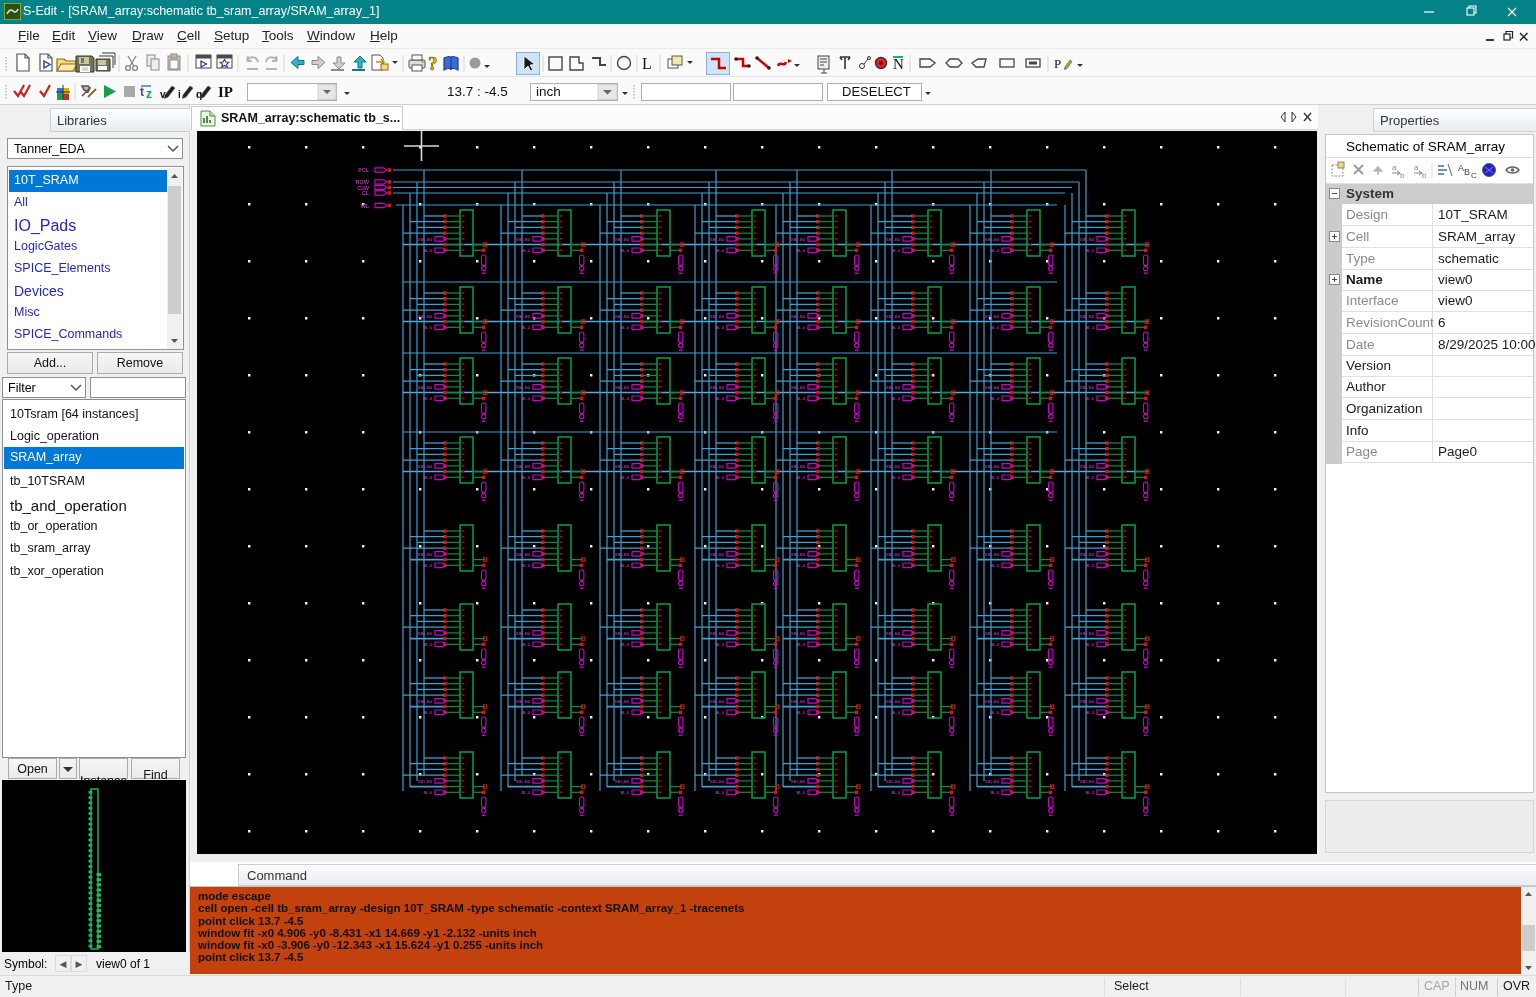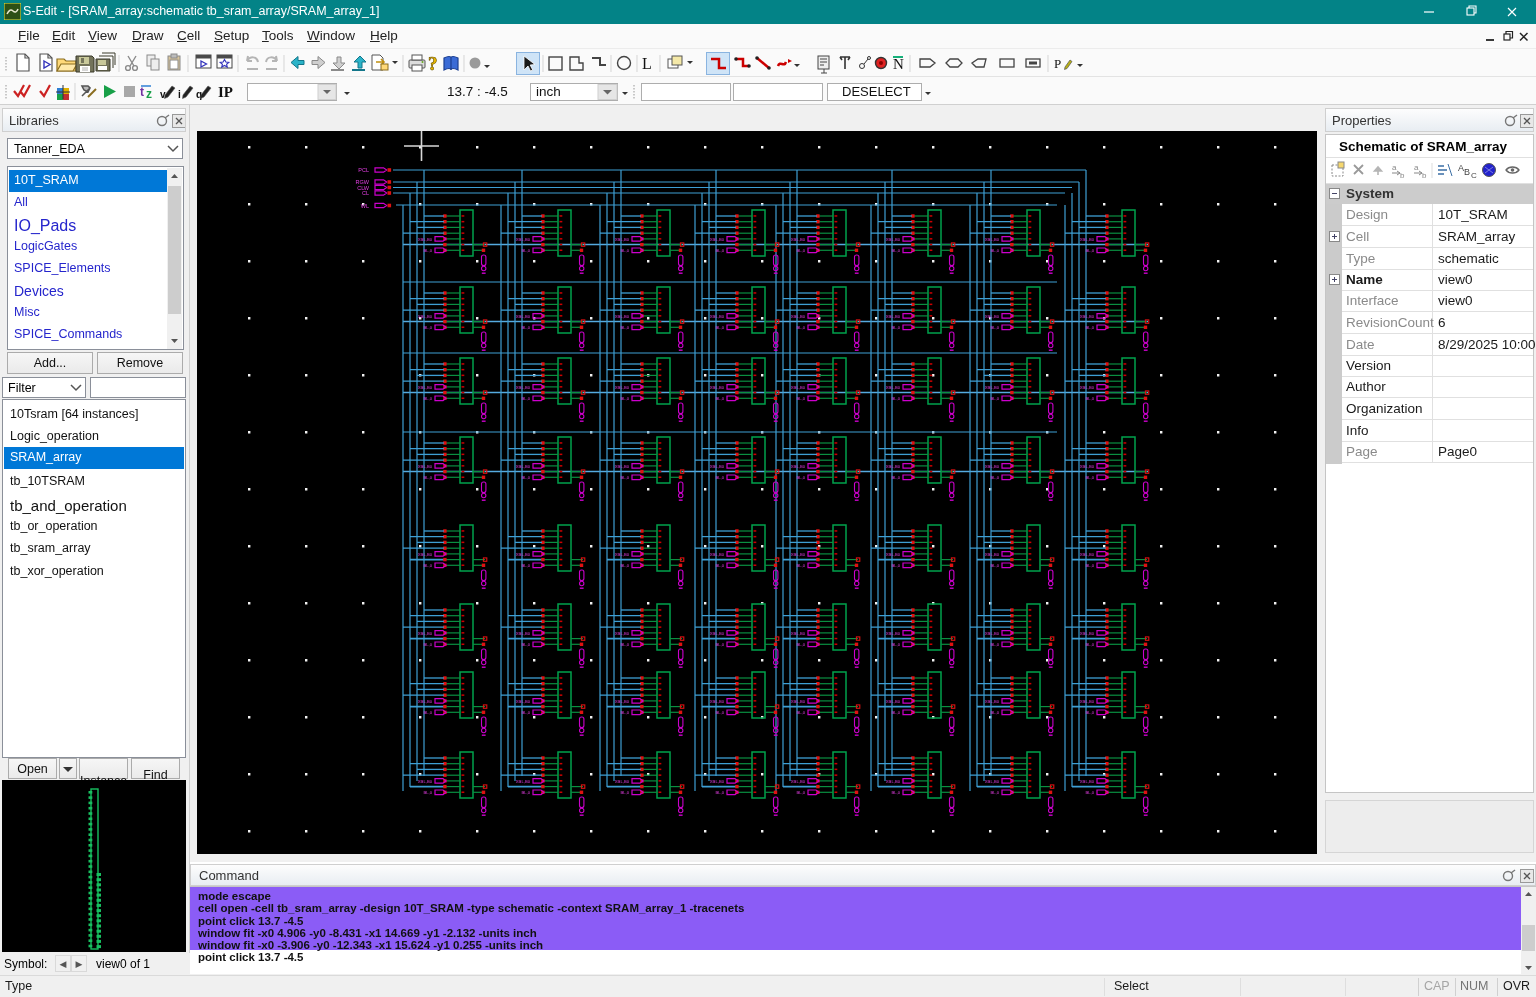--- a/index.html
+++ b/index.html
@@ -1,21 +1,21 @@
 <!DOCTYPE html>
 <html><head><meta charset="utf-8"><style>
 * { margin:0; padding:0; box-sizing:border-box; }
 body { width:1536px; height:997px; overflow:hidden; position:relative;
   font-family:"Liberation Sans", sans-serif; background:#f0f0f0; }
 .abs { position:absolute; }
 .titlebar { left:0; top:0; width:1536px; height:24px; background:#038387; color:#fff; }
 .menubar { left:0; top:24px; width:1536px; height:25px; background:#fafafa; }
 .menubar span { position:absolute; top:4px; font-size:13.5px; color:#222; }
 .tb { background:#fafafa; border-bottom:1px solid #e3e3e3; }
-.panel-title { background:linear-gradient(#fdfdfd,#e8edf2); border:1px solid #cfcfcf; }
+.panel-title { background:linear-gradient(#fdfdfd,#e8edf2); border:1px solid #cfcfcf;margin-left:48px; }
 .btn { background:linear-gradient(#f6f6f6,#eaeaea); border:1px solid #ababab; text-align:center; font-size:12.5px; color:#111; }
 .listbox { background:#fff; border:1px solid #8a8f99; }
 .sbbtn { background:#f0f0f0; border:1px solid #d9d9d9; color:#555; text-align:center; }
 </style></head><body>
 <div class="abs titlebar">
     <svg class="abs" style="left:4px;top:3px" width="17" height="17">
       <rect width="17" height="17" fill="#2d5016" stroke="#e8e840"></rect>
       <path d="M3 11c2-4 4-5 6-3s4 1 5-2" stroke="#e8e8d0" stroke-width="1.5" fill="none"></path>
     </svg>
     <div class="abs" style="left:23px;top:4px;font-size:12.5px">S-Edit - [SRAM_array:schematic tb_sram_array/SRAM_array_1]</div>
@@ -302,20 +302,35 @@
         <rect x="94.5" y="165.1" width="4.5" height="3" fill="#17c060"></rect>
       </svg></div>
     <div class="abs" style="left:0;top:848px;width:190px;height:22px;background:#f0f0f0">
       <span style="position:absolute;left:4px;top:4px;font-size:12px">Symbol:</span>
       <div class="abs sbbtn" style="left:55px;top:2px;width:16px;height:17px;font-size:9px;padding-top:3px">◀</div>
       <div class="abs sbbtn" style="left:71px;top:2px;width:16px;height:17px;font-size:9px;padding-top:3px">▶</div>
       <span style="position:absolute;left:96px;top:4px;font-size:12px">view0 of 1</span>
     </div>
   </div>
 <div class="abs" style="left:190px;top:105px;width:1128px;height:757px;background:#f0f0f0">
+    <div class="abs" style="left:0;top:0;width:1128px;height:25px;background:#fcfcfc;border-bottom:1px solid #d0d0d0">
+      <div class="abs" style="left:1px;top:1px;width:212px;height:24px;background:#fff;border:1px solid #c8c8c8;border-bottom:none">
+        <svg class="abs" style="left:8px;top:3px" width="16" height="17">
+          <path d="M1 1h9l5 5v10H1z" fill="#e9f5dc" stroke="#4a8a3a"></path>
+          <path d="M10 1v5h5" fill="#cde8b0" stroke="#4a8a3a"></path>
+          <path d="M4 13V8m3 5V6m3 7v-3" stroke="#2d6b2d" stroke-width="1.6"></path>
+        </svg>
+        <span style="position:absolute;left:29px;top:4px;font-size:12.5px;font-weight:bold;color:#111">SRAM_array:schematic tb_s...</span>
+      </div>
+      <svg class="abs" style="left:1090px;top:5px" width="36" height="14">
+        <path d="M5 2l-4 5 4 5z" fill="none" stroke="#333"></path>
+        <path d="M12 2l4 5-4 5z" fill="none" stroke="#333"></path>
+        <path d="M24 3l7 8m0-8l-7 8" stroke="#333" stroke-width="1.4"></path>
+      </svg>
+    </div>
     <div class="abs" style="left:7px;top:26px;width:1120px;height:723px;background:#000">
       <svg width="1120" height="723" style="position:absolute;left:0;top:0">
         <rect width="1120" height="723" fill="#000"></rect>
         <path d="M51 15h2.4v2.4h-2.4z M108 15h2.4v2.4h-2.4z M165 15h2.4v2.4h-2.4z M222 15h2.4v2.4h-2.4z M279 15h2.4v2.4h-2.4z M336 15h2.4v2.4h-2.4z M393 15h2.4v2.4h-2.4z M450 15h2.4v2.4h-2.4z M507 15h2.4v2.4h-2.4z M564 15h2.4v2.4h-2.4z M621 15h2.4v2.4h-2.4z M678 15h2.4v2.4h-2.4z M735 15h2.4v2.4h-2.4z M792 15h2.4v2.4h-2.4z M849 15h2.4v2.4h-2.4z M906 15h2.4v2.4h-2.4z M963 15h2.4v2.4h-2.4z M1020 15h2.4v2.4h-2.4z M1077 15h2.4v2.4h-2.4z M51 72h2.4v2.4h-2.4z M108 72h2.4v2.4h-2.4z M165 72h2.4v2.4h-2.4z M222 72h2.4v2.4h-2.4z M279 72h2.4v2.4h-2.4z M336 72h2.4v2.4h-2.4z M393 72h2.4v2.4h-2.4z M450 72h2.4v2.4h-2.4z M507 72h2.4v2.4h-2.4z M564 72h2.4v2.4h-2.4z M621 72h2.4v2.4h-2.4z M678 72h2.4v2.4h-2.4z M735 72h2.4v2.4h-2.4z M792 72h2.4v2.4h-2.4z M849 72h2.4v2.4h-2.4z M906 72h2.4v2.4h-2.4z M963 72h2.4v2.4h-2.4z M1020 72h2.4v2.4h-2.4z M1077 72h2.4v2.4h-2.4z M51 129h2.4v2.4h-2.4z M108 129h2.4v2.4h-2.4z M165 129h2.4v2.4h-2.4z M222 129h2.4v2.4h-2.4z M279 129h2.4v2.4h-2.4z M336 129h2.4v2.4h-2.4z M393 129h2.4v2.4h-2.4z M450 129h2.4v2.4h-2.4z M507 129h2.4v2.4h-2.4z M564 129h2.4v2.4h-2.4z M621 129h2.4v2.4h-2.4z M678 129h2.4v2.4h-2.4z M735 129h2.4v2.4h-2.4z M792 129h2.4v2.4h-2.4z M849 129h2.4v2.4h-2.4z M906 129h2.4v2.4h-2.4z M963 129h2.4v2.4h-2.4z M1020 129h2.4v2.4h-2.4z M1077 129h2.4v2.4h-2.4z M51 186h2.4v2.4h-2.4z M108 186h2.4v2.4h-2.4z M165 186h2.4v2.4h-2.4z M222 186h2.4v2.4h-2.4z M279 186h2.4v2.4h-2.4z M336 186h2.4v2.4h-2.4z M393 186h2.4v2.4h-2.4z M450 186h2.4v2.4h-2.4z M507 186h2.4v2.4h-2.4z M564 186h2.4v2.4h-2.4z M621 186h2.4v2.4h-2.4z M678 186h2.4v2.4h-2.4z M735 186h2.4v2.4h-2.4z M792 186h2.4v2.4h-2.4z M849 186h2.4v2.4h-2.4z M906 186h2.4v2.4h-2.4z M963 186h2.4v2.4h-2.4z M1020 186h2.4v2.4h-2.4z M1077 186h2.4v2.4h-2.4z M51 243h2.4v2.4h-2.4z M108 243h2.4v2.4h-2.4z M165 243h2.4v2.4h-2.4z M222 243h2.4v2.4h-2.4z M279 243h2.4v2.4h-2.4z M336 243h2.4v2.4h-2.4z M393 243h2.4v2.4h-2.4z M450 243h2.4v2.4h-2.4z M507 243h2.4v2.4h-2.4z M564 243h2.4v2.4h-2.4z M621 243h2.4v2.4h-2.4z M678 243h2.4v2.4h-2.4z M735 243h2.4v2.4h-2.4z M792 243h2.4v2.4h-2.4z M849 243h2.4v2.4h-2.4z M906 243h2.4v2.4h-2.4z M963 243h2.4v2.4h-2.4z M1020 243h2.4v2.4h-2.4z M1077 243h2.4v2.4h-2.4z M51 300h2.4v2.4h-2.4z M108 300h2.4v2.4h-2.4z M165 300h2.4v2.4h-2.4z M222 300h2.4v2.4h-2.4z M279 300h2.4v2.4h-2.4z M336 300h2.4v2.4h-2.4z M393 300h2.4v2.4h-2.4z M450 300h2.4v2.4h-2.4z M507 300h2.4v2.4h-2.4z M564 300h2.4v2.4h-2.4z M621 300h2.4v2.4h-2.4z M678 300h2.4v2.4h-2.4z M735 300h2.4v2.4h-2.4z M792 300h2.4v2.4h-2.4z M849 300h2.4v2.4h-2.4z M906 300h2.4v2.4h-2.4z M963 300h2.4v2.4h-2.4z M1020 300h2.4v2.4h-2.4z M1077 300h2.4v2.4h-2.4z M51 357h2.4v2.4h-2.4z M108 357h2.4v2.4h-2.4z M165 357h2.4v2.4h-2.4z M222 357h2.4v2.4h-2.4z M279 357h2.4v2.4h-2.4z M336 357h2.4v2.4h-2.4z M393 357h2.4v2.4h-2.4z M450 357h2.4v2.4h-2.4z M507 357h2.4v2.4h-2.4z M564 357h2.4v2.4h-2.4z M621 357h2.4v2.4h-2.4z M678 357h2.4v2.4h-2.4z M735 357h2.4v2.4h-2.4z M792 357h2.4v2.4h-2.4z M849 357h2.4v2.4h-2.4z M906 357h2.4v2.4h-2.4z M963 357h2.4v2.4h-2.4z M1020 357h2.4v2.4h-2.4z M1077 357h2.4v2.4h-2.4z M51 414h2.4v2.4h-2.4z M108 414h2.4v2.4h-2.4z M165 414h2.4v2.4h-2.4z M222 414h2.4v2.4h-2.4z M279 414h2.4v2.4h-2.4z M336 414h2.4v2.4h-2.4z M393 414h2.4v2.4h-2.4z M450 414h2.4v2.4h-2.4z M507 414h2.4v2.4h-2.4z M564 414h2.4v2.4h-2.4z M621 414h2.4v2.4h-2.4z M678 414h2.4v2.4h-2.4z M735 414h2.4v2.4h-2.4z M792 414h2.4v2.4h-2.4z M849 414h2.4v2.4h-2.4z M906 414h2.4v2.4h-2.4z M963 414h2.4v2.4h-2.4z M1020 414h2.4v2.4h-2.4z M1077 414h2.4v2.4h-2.4z M51 471h2.4v2.4h-2.4z M108 471h2.4v2.4h-2.4z M165 471h2.4v2.4h-2.4z M222 471h2.4v2.4h-2.4z M279 471h2.4v2.4h-2.4z M336 471h2.4v2.4h-2.4z M393 471h2.4v2.4h-2.4z M450 471h2.4v2.4h-2.4z M507 471h2.4v2.4h-2.4z M564 471h2.4v2.4h-2.4z M621 471h2.4v2.4h-2.4z M678 471h2.4v2.4h-2.4z M735 471h2.4v2.4h-2.4z M792 471h2.4v2.4h-2.4z M849 471h2.4v2.4h-2.4z M906 471h2.4v2.4h-2.4z M963 471h2.4v2.4h-2.4z M1020 471h2.4v2.4h-2.4z M1077 471h2.4v2.4h-2.4z M51 528h2.4v2.4h-2.4z M108 528h2.4v2.4h-2.4z M165 528h2.4v2.4h-2.4z M222 528h2.4v2.4h-2.4z M279 528h2.4v2.4h-2.4z M336 528h2.4v2.4h-2.4z M393 528h2.4v2.4h-2.4z M450 528h2.4v2.4h-2.4z M507 528h2.4v2.4h-2.4z M564 528h2.4v2.4h-2.4z M621 528h2.4v2.4h-2.4z M678 528h2.4v2.4h-2.4z M735 528h2.4v2.4h-2.4z M792 528h2.4v2.4h-2.4z M849 528h2.4v2.4h-2.4z M906 528h2.4v2.4h-2.4z M963 528h2.4v2.4h-2.4z M1020 528h2.4v2.4h-2.4z M1077 528h2.4v2.4h-2.4z M51 585h2.4v2.4h-2.4z M108 585h2.4v2.4h-2.4z M165 585h2.4v2.4h-2.4z M222 585h2.4v2.4h-2.4z M279 585h2.4v2.4h-2.4z M336 585h2.4v2.4h-2.4z M393 585h2.4v2.4h-2.4z M450 585h2.4v2.4h-2.4z M507 585h2.4v2.4h-2.4z M564 585h2.4v2.4h-2.4z M621 585h2.4v2.4h-2.4z M678 585h2.4v2.4h-2.4z M735 585h2.4v2.4h-2.4z M792 585h2.4v2.4h-2.4z M849 585h2.4v2.4h-2.4z M906 585h2.4v2.4h-2.4z M963 585h2.4v2.4h-2.4z M1020 585h2.4v2.4h-2.4z M1077 585h2.4v2.4h-2.4z M51 642h2.4v2.4h-2.4z M108 642h2.4v2.4h-2.4z M165 642h2.4v2.4h-2.4z M222 642h2.4v2.4h-2.4z M279 642h2.4v2.4h-2.4z M336 642h2.4v2.4h-2.4z M393 642h2.4v2.4h-2.4z M450 642h2.4v2.4h-2.4z M507 642h2.4v2.4h-2.4z M564 642h2.4v2.4h-2.4z M621 642h2.4v2.4h-2.4z M678 642h2.4v2.4h-2.4z M735 642h2.4v2.4h-2.4z M792 642h2.4v2.4h-2.4z M849 642h2.4v2.4h-2.4z M906 642h2.4v2.4h-2.4z M963 642h2.4v2.4h-2.4z M1020 642h2.4v2.4h-2.4z M1077 642h2.4v2.4h-2.4z M51 699h2.4v2.4h-2.4z M108 699h2.4v2.4h-2.4z M165 699h2.4v2.4h-2.4z M222 699h2.4v2.4h-2.4z M279 699h2.4v2.4h-2.4z M336 699h2.4v2.4h-2.4z M393 699h2.4v2.4h-2.4z M450 699h2.4v2.4h-2.4z M507 699h2.4v2.4h-2.4z M564 699h2.4v2.4h-2.4z M621 699h2.4v2.4h-2.4z M678 699h2.4v2.4h-2.4z M735 699h2.4v2.4h-2.4z M792 699h2.4v2.4h-2.4z M849 699h2.4v2.4h-2.4z M906 699h2.4v2.4h-2.4z M963 699h2.4v2.4h-2.4z M1020 699h2.4v2.4h-2.4z M1077 699h2.4v2.4h-2.4z" fill="#f2f2f2"></path>
         <defs>
           <g id="cell">
             <rect x="0" y="0" width="13" height="46" fill="none" stroke="#00A24C" stroke-width="1.5"></rect>
             <line x1="-14" y1="6.0" x2="0" y2="6.0" stroke="#0a8f41" stroke-width="1.2"></line>
             <rect x="-16.8" y="4.3" width="3.4" height="3.4" fill="#DE1212"></rect>
             <rect x="1.5" y="5.2" width="2.8" height="1.5" fill="#c00"></rect>
@@ -517,21 +532,21 @@
     <div class="abs panel-title" style="left:0;top:3px;width:209px;height:24px">
       <span style="position:absolute;left:6px;top:4px;font-size:13px;color:#333">Properties</span>
       <svg class="abs" style="left:177px;top:4px" width="30" height="16">
         <circle cx="7" cy="8" r="4.5" fill="none" stroke="#777" stroke-width="1.4"></circle>
         <path d="M10 5l4-3" stroke="#777" stroke-width="1.4"></path>
         <rect x="17.5" y="1.5" width="13" height="13" fill="#e8e8e8" stroke="#999"></rect>
         <path d="M21 5l6 6m0-6l-6 6" stroke="#555" stroke-width="1.3"></path>
       </svg>
     </div>
     <div class="abs" style="left:0;top:29px;width:209px;height:659px;background:#fff;border:1px solid #c5c5c5">
-      <div style="padding:4px 0 3px 13px;font-size:13.5px;font-weight:bold;border-bottom:1px solid #e0e0e0">Schematic of SRAM_array</div>
+      <div style="padding:4px 0 3px 20px;font-size:13.5px;font-weight:normal;border-bottom:1px solid #e0e0e0">Schematic of SRAM_array</div>
       <svg width="207" height="26" style="display:block;border-bottom:1px solid #e0e0e0">
         <rect x="6" y="7" width="11" height="11" fill="none" stroke="#888" stroke-dasharray="2 1.5"></rect>
         <rect x="12" y="4" width="6" height="6" fill="#f5d76e" stroke="#888"></rect>
         <path d="M28 7l9 9m0-9l-9 9" stroke="#9a9a9a" stroke-width="1.8"></path>
         <path d="M52 17v-7m-3.5 3l3.5-4 3.5 4z" fill="#b5b5b5" stroke="#b5b5b5" stroke-width="1.6"></path>
         <text x="66" y="12" font-size="8" fill="#888">a</text>
         <path d="M66 15h8m-3-2l3 2-3 2" stroke="#888" fill="none"></path>
         <text x="74" y="20" font-size="8" fill="#888">b</text>
         <text x="88" y="12" font-size="8" fill="#888">a</text>
         <path d="M88 15h8m-3-2l3 2-3 2" stroke="#888" fill="none"></path>
@@ -625,21 +640,21 @@
 <div class="abs" style="left:190px;top:862px;width:1346px;height:112px;background:#fff">
     <div class="abs panel-title" style="left:0;top:2px;width:1346px;height:22px">
       <span style="position:absolute;left:8px;top:3px;font-size:13px;color:#333">Command</span>
       <svg class="abs" style="left:1310px;top:3px" width="34" height="16">
         <circle cx="7" cy="8" r="4.5" fill="none" stroke="#777" stroke-width="1.4"></circle>
         <path d="M10 5l4-3" stroke="#777" stroke-width="1.4"></path>
         <rect x="19.5" y="1.5" width="13" height="13" fill="#e8e8e8" stroke="#999"></rect>
         <path d="M23 5l6 6m0-6l-6 6" stroke="#555" stroke-width="1.3"></path>
       </svg>
     </div>
-    <div class="abs" style="left:0;top:24px;width:1346px;height:64px;background:#8b5cf6;border-top:1px solid #c5c5c5">
+    <div class="abs" style="left:0;top:24px;width:1346px;height:88px;background:#c2410c;border-top:1px solid #c5c5c5">
       <div style="position:absolute;left:8px;top:3px;font-size:11.5px;font-weight:bold;color:#111;white-space:nowrap">mode escape</div>
       <div style="position:absolute;left:8px;top:15px;font-size:11.5px;font-weight:bold;color:#111;white-space:nowrap">cell open -cell tb_sram_array -design 10T_SRAM -type schematic -context SRAM_array_1 -tracenets</div>
       <div style="position:absolute;left:8px;top:28px;font-size:11.5px;font-weight:bold;color:#111;white-space:nowrap">point click 13.7 -4.5</div>
       <div style="position:absolute;left:8px;top:40px;font-size:11.5px;font-weight:bold;color:#111;white-space:nowrap">window fit -x0 4.906 -y0 -8.431 -x1 14.669 -y1 -2.132 -units inch</div>
       <div style="position:absolute;left:8px;top:52px;font-size:11.5px;font-weight:bold;color:#111;white-space:nowrap">window fit -x0 -3.906 -y0 -12.343 -x1 15.624 -y1 0.255 -units inch</div>
       <div style="position:absolute;left:8px;top:64px;font-size:11.5px;font-weight:bold;color:#111;white-space:nowrap">point click 13.7 -4.5</div>
       <div class="abs" style="right:0;top:0;width:15px;height:88px;background:#f0f0f0"><svg width="15" height="88">
           <path d="M4 9l3.5-4 3.5 4z" fill="#555"></path>
           <rect x="1" y="38" width="13" height="26" fill="#cdcdcd"></rect>
           <path d="M4 79l3.5 4 3.5-4z" fill="#555"></path>

